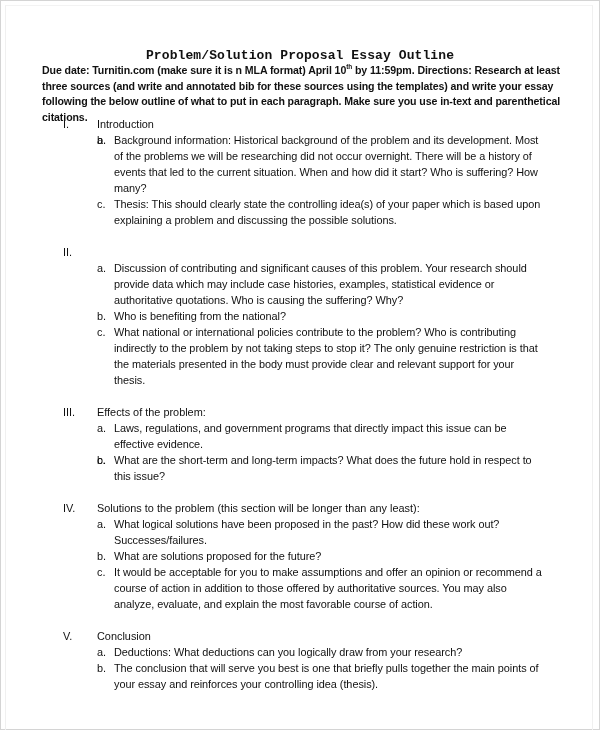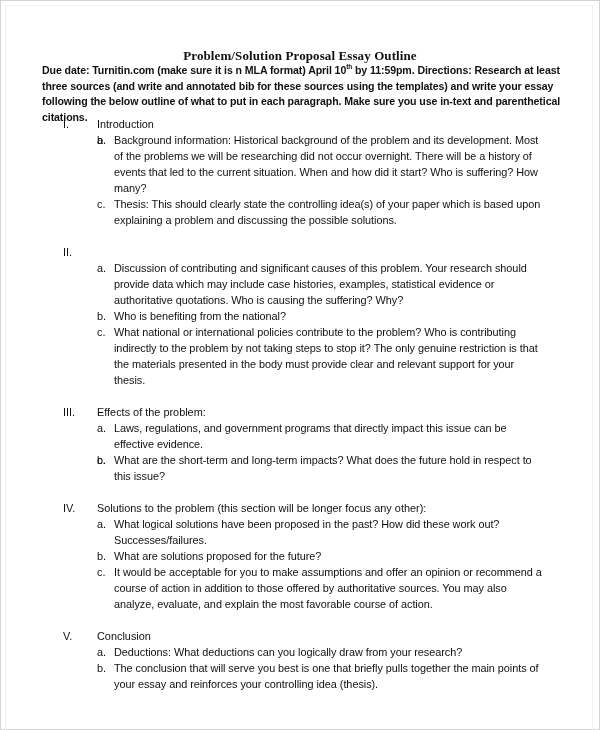--- a/index.html
+++ b/index.html
@@ -33,21 +33,21 @@
       left: 0; top: 0;
       width: 600px; height: 730px;
       color: #111111;
       font-family: "Liberation Sans", "DejaVu Sans", sans-serif;
     }
     .title {
       position: absolute;
       left: 0; width: 600px;
       top: 48px;
       text-align: center;
-      font-family: Liberation Serif, serif;
+      font-family: Liberation Mono, monospace;
       font-weight: bold;
       font-size: 13px;
       line-height: 15px;
       letter-spacing: 0.1px;
     }
     .directions {
       position: absolute;
       left: 42px;
       top: 63px;
       width: 520px;
@@ -152,21 +152,21 @@
       <ul class="items">
         <li class="item"><span class="letter">a.</span><span>Laws, regulations, and government programs that directly impact this issue can be effective evidence.</span></li>
         <li class="item"><span class="letter">b.</span></li>
         <li class="item"><span class="letter">c.</span><span>What are the short-term and long-term impacts? What does the future hold in respect to this issue?</span></li>
       </ul>
     </div>
 
     <div class="section">
       <div class="section-head">
         <span class="numeral">IV.</span>
-        <span class="heading">Solutions to the problem (this section will be longer focus any other):</span>
+        <span class="heading">Solutions to the problem (this section will be longer than any least):</span>
       </div>
       <ul class="items">
         <li class="item"><span class="letter">a.</span><span>What logical solutions have been proposed in the past? How did these work out? Successes/failures.</span></li>
         <li class="item"><span class="letter">b.</span><span>What are solutions proposed for the future?</span></li>
         <li class="item"><span class="letter">c.</span><span>It would be acceptable for you to make assumptions and offer an opinion or recommend a course of action in addition to those offered by authoritative sources. You may also analyze, evaluate, and explain the most favorable course of action.</span></li>
       </ul>
     </div>
 
     <div class="section">
       <div class="section-head">

